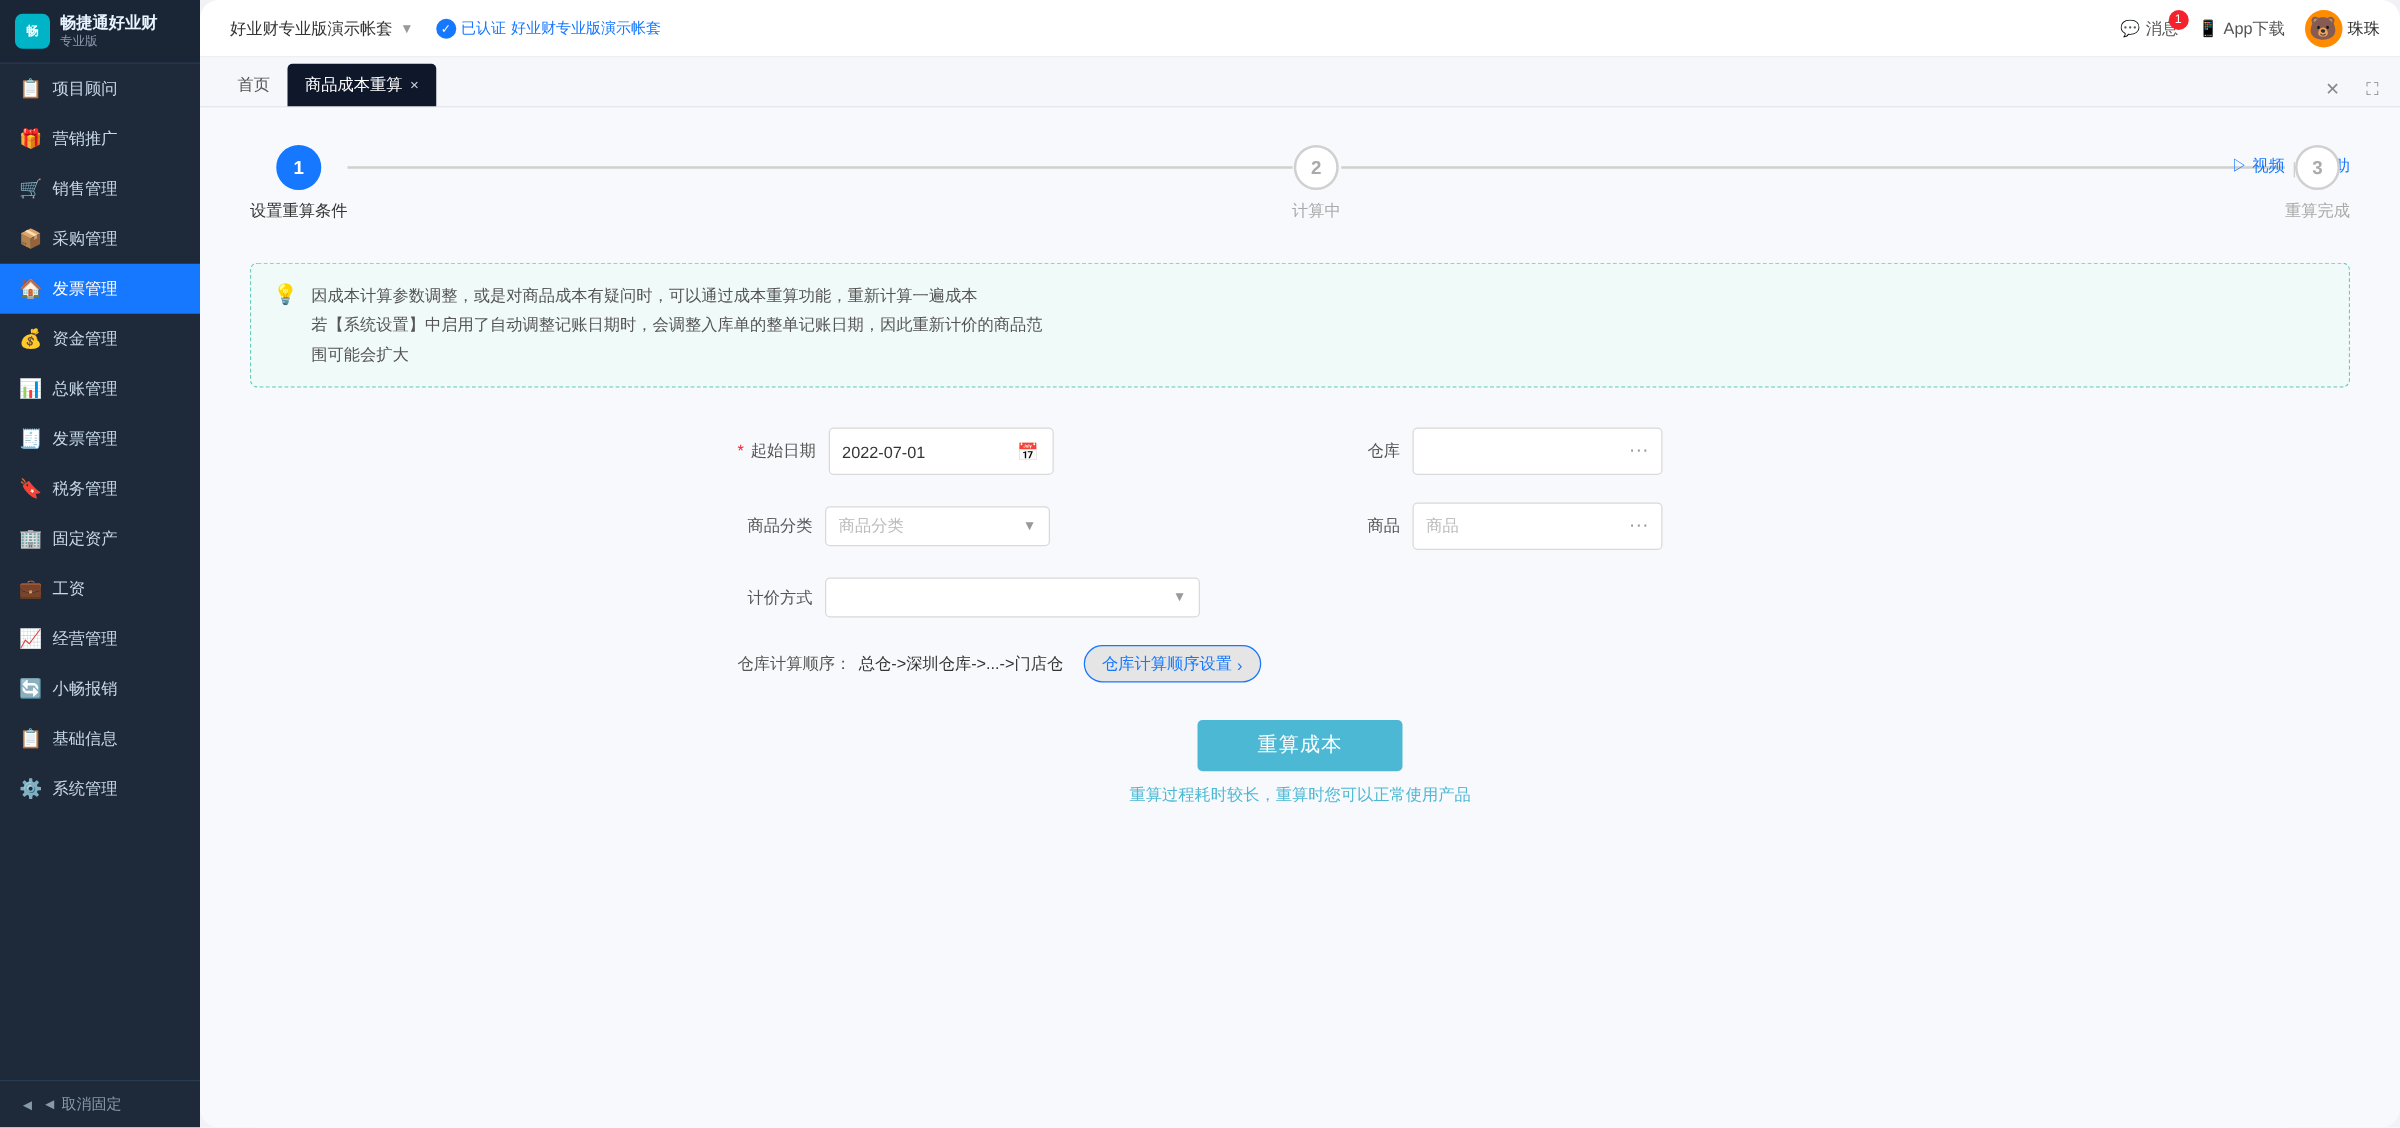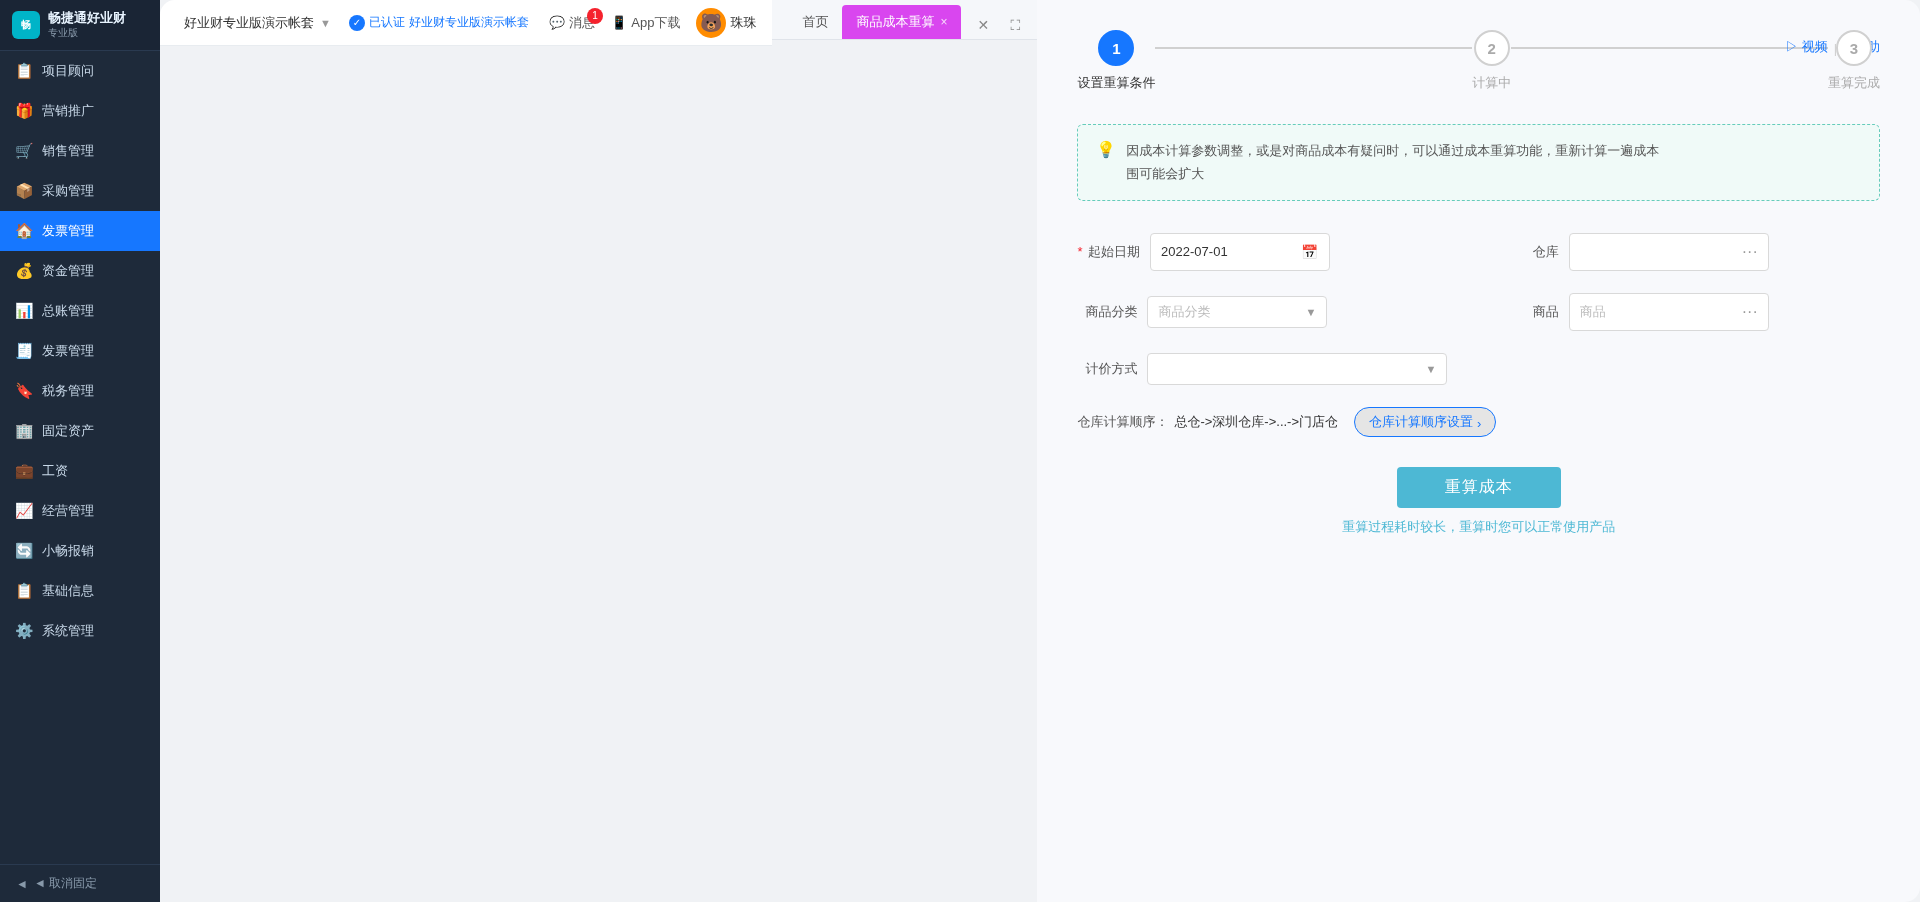--- a/index.html
+++ b/index.html
@@ -80,21 +80,21 @@
       align-items: center;
       gap: 6px;
       cursor: pointer;
       border-top: 1px solid #2a3a50;
     }
 
     
     .main-area {
       flex: 1;
       display: flex;
-      flex-direction: row;
+      flex-direction: column;
       height: 100%;
       overflow: hidden;
       border-radius: 15px;
     }
 
     
     .topbar {
       height: 46px;
       background: #fff;
       display: flex;
@@ -191,21 +191,21 @@
       display: flex;
       align-items: center;
       gap: 6px;
       font-size: 13px;
       cursor: pointer;
       border-radius: 4px 4px 0 0;
       color: #555;
       background: transparent;
     }
     .tab.active {
-      background: #d946ef;
+      background: #0f172a;
       color: white;
     }
     .tab-close {
       font-size: 12px;
       color: rgba(255,255,255,0.8);
       line-height: 1;
     }
     .tabbar-window-controls {
       margin-left: auto;
       display: flex;
@@ -596,20 +596,21 @@
         <span>▷ <span>视频</span></span>
         <span class="help-divider">|</span>
         <span>? <span>帮助</span></span>
       </div>
     </div>
 
     <div class="info-box">
       <span class="info-icon">💡</span>
       <div class="info-text">
         <div>因成本计算参数调整，或是对商品成本有疑问时，可以通过成本重算功能，重新计算一遍成本</div>
+        <div>若【系统设置】中启用了自动调整记账日期时，会调整入库单的整单记账日期，因此重新计价的商品范</div>
         <div>围可能会扩大</div>
       </div>
     </div>
 
     <div class="form-section">
       <div class="form-row">
         <div class="form-group">
           <span class="form-label">
             <span class="required-star">*</span>
             <span>起始日期</span>

